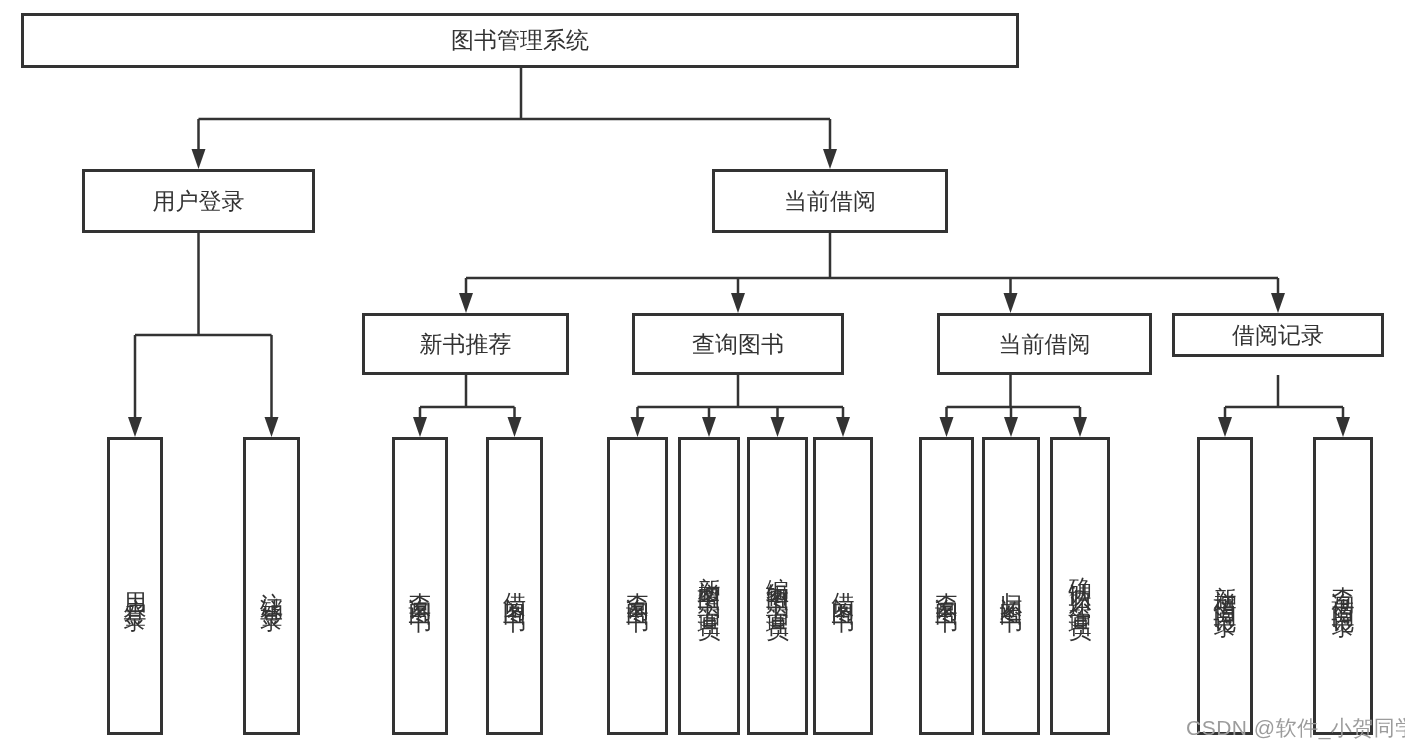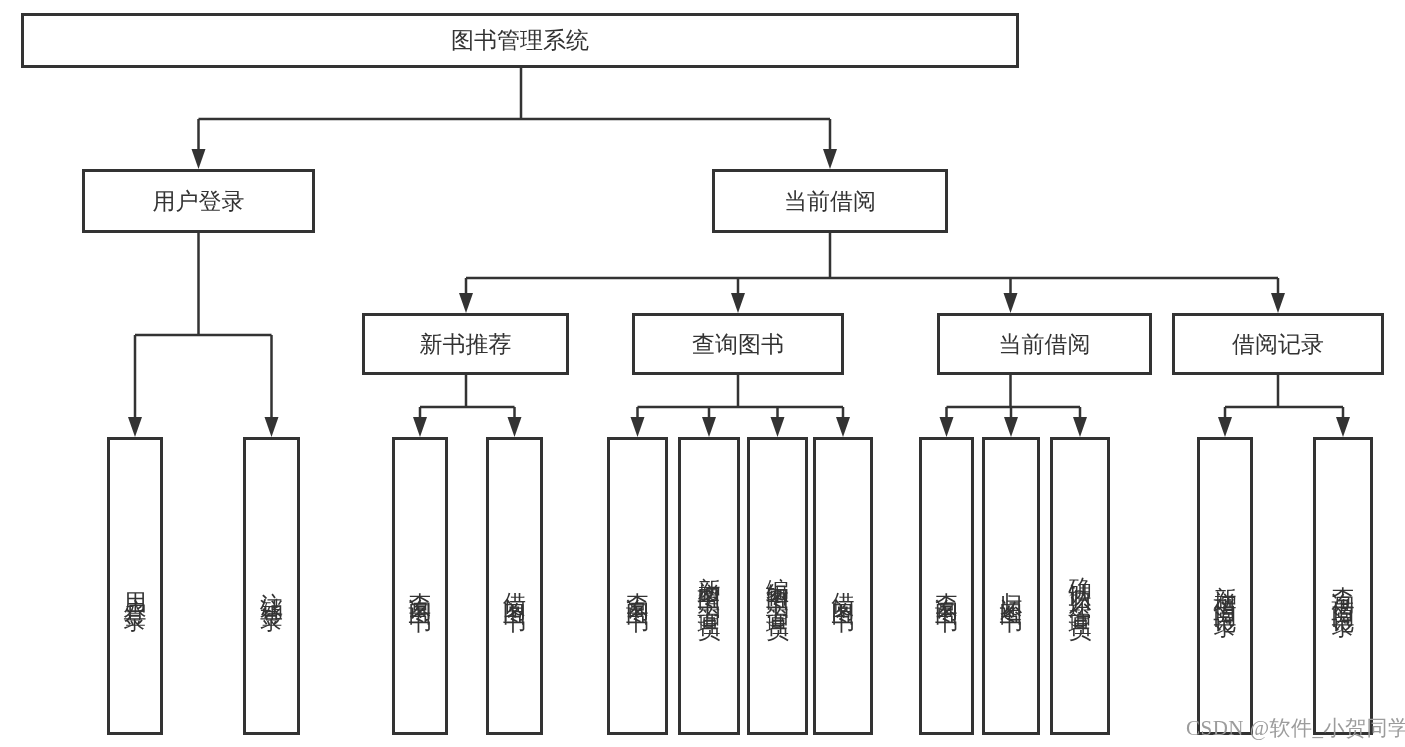--- a/index.html
+++ b/index.html
@@ -1,21 +1,21 @@
 <!DOCTYPE html>
 <html><head>
 <meta charset="utf-8">
 <style>
   html, body { margin: 0; padding: 0; background: #ffffff; }
   #stage {
     position: relative;
     width: 1405px;
     height: 747px;
     background: #ffffff;
-    font-family: Liberation Serif, serif;
+    font-family: Liberation Sans, sans-serif;
     overflow: hidden;
   }
   #wires {
     position: absolute;
     left: 0; top: 0;
     width: 1405px; height: 747px;
     pointer-events: none;
   }
   .box {
     position: absolute;
@@ -106,21 +106,21 @@
 
   <div class="box h" style="left:362px;top:313px;width:207px;height:62px">
     <span>新书推荐</span>
   </div>
   <div class="box h" style="left:632px;top:313px;width:212px;height:62px">
     <span>查询图书</span>
   </div>
   <div class="box h" style="left:937px;top:313px;width:215px;height:62px">
     <span>当前借阅</span>
   </div>
-  <div class="box h" style="left:1172px;top:313px;width:212px;height:62px">
+  <div class="box h" style="left:1172px;top:313px;width:212px;height:44px">
     <span>借阅记录</span>
   </div>
 
   <div class="box v" style="left:107px;top:437px;width:56px;height:298px">
     <span>用户登录</span>
   </div>
   <div class="box v" style="left:243px;top:437px;width:57px;height:298px">
     <span>注销登录</span>
   </div>
 

